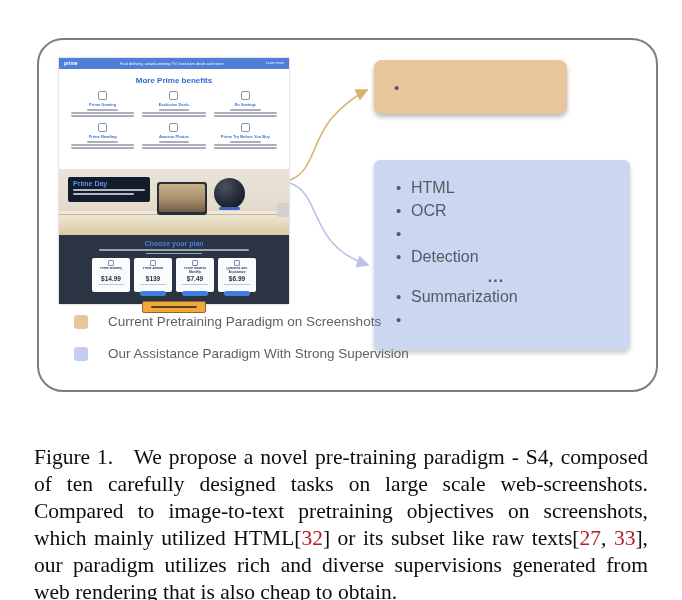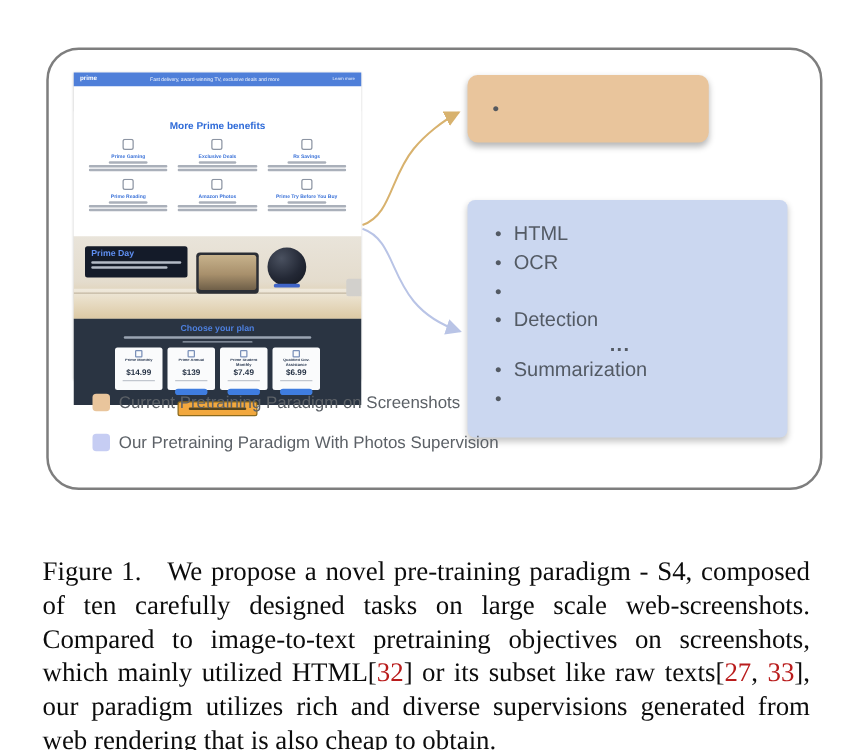--- a/index.html
+++ b/index.html
@@ -11,21 +11,21 @@
 
   
   .webpage{position:absolute;left:20px;top:18px;width:230px;height:246px;
     box-shadow:0 0 2px rgba(0,0,0,.3);background:#fff;}
   .wp-topbar{height:11px;background:#4f7fd9;display:flex;align-items:center;
     justify-content:space-between;padding:0 5px;}
   .wp-logo{color:#fff;font-size:5px;font-weight:bold;line-height:11px;}
   .wp-banner{color:#ffffff;font-size:4px;line-height:11px;white-space:nowrap;opacity:.95;}
   .wp-toplink{color:#ffffff;font-size:3.5px;line-height:11px;opacity:.9;}
 
-  .wp-benefits{height:100px;background:#fff;text-align:center;margin-top:20px;}
+  .wp-benefits{height:100px;background:#fff;text-align:center;}
   .wp-benefits-title{color:#2f6bd8;font-weight:bold;font-size:8px;padding-top:7px;}
   .benefits-grid{display:grid;grid-template-columns:repeat(3,1fr);
     column-gap:8px;row-gap:5px;padding:6px 12px 0;}
   .benefit{overflow:hidden;}
   .benefit .bicon{width:7px;height:7px;border:1px solid #8d95a3;border-radius:2px;margin:0 auto 2px;}
   .benefit .btitle{color:#3b72d8;font-size:4px;font-weight:bold;line-height:5px;
     white-space:nowrap;overflow:hidden;margin-bottom:2px;}
   .benefit .bar{height:1.5px;background:#aab0ba;border-radius:1px;margin:1.5px auto;}
   .benefit .bar:nth-of-type(1){width:92%;}
   .benefit .bar:nth-of-type(2){width:84%;}
@@ -80,21 +80,21 @@
     color:#55595f;font-size:17px;}
   .blue-box{position:absolute;left:335px;top:120px;width:256px;height:190px;
     background:#cbd7f0;border-radius:6px;box-shadow:0 3px 5px rgba(0,0,0,.22);
     padding:16px 0 0 22px;box-sizing:border-box;color:#535a64;font-size:16px;}
   .bullet-row{display:flex;align-items:baseline;line-height:23px;}
   .bullet-glyph{width:15px;flex:0 0 15px;font-size:15px;}
   .ellipsis-row{width:200px;text-align:center;font-weight:bold;line-height:17px;
     letter-spacing:1px;color:#535a64;}
 
   
-  .legend-row{position:absolute;left:35px;display:flex;align-items:center;gap:7px;}
+  .legend-row{position:absolute;left:35px;display:flex;align-items:center;gap:20px;}
   .legend-row.r1{top:274px;}
   .legend-row.r2{top:306px;}
   .legend-swatch{width:14px;height:14px;border-radius:3px;flex:0 0 14px;}
   .legend-label{font-size:13.5px;color:#5c6167;}
 
   
   .caption{position:absolute;left:34px;top:422px;width:614px;
     font-family:"Liberation Serif",serif;font-size:21.5px;line-height:27px;
     text-align:justify;color:#0c0c0c;}
   .caption .cite{color:#b91c1c;}
@@ -260,17 +260,17 @@
         </div>
       </div>
   </div>
 
   <div class="legend-row r1">
     <div class="legend-swatch" style="background: rgb(233, 197, 156);"></div>
     <div class="legend-label">Current Pretraining Paradigm on Screenshots</div>
   </div>
   <div class="legend-row r2">
     <div class="legend-swatch" style="background: rgb(198, 205, 243);"></div>
-    <div class="legend-label">Our Pretraining Paradigm With Photos Supervision</div>
+    <div class="legend-label">Our Assistance Paradigm With Strong Supervision</div>
   </div>
 </div>
 
 <p class="caption"><span>Figure 1.&nbsp;&nbsp; We propose a novel pre-training paradigm - S4, composed of ten carefully designed tasks on large scale web-screenshots. Compared to image-to-text pretraining objectives on screenshots, which mainly utilized HTML[</span><span class="cite">32</span><span>] or its subset like raw texts[</span><span class="cite">27</span><span>, </span><span class="cite">33</span><span>], our paradigm utilizes rich and diverse supervisions generated from web rendering that is also cheap to obtain.</span></p>
 
 </body></html>

